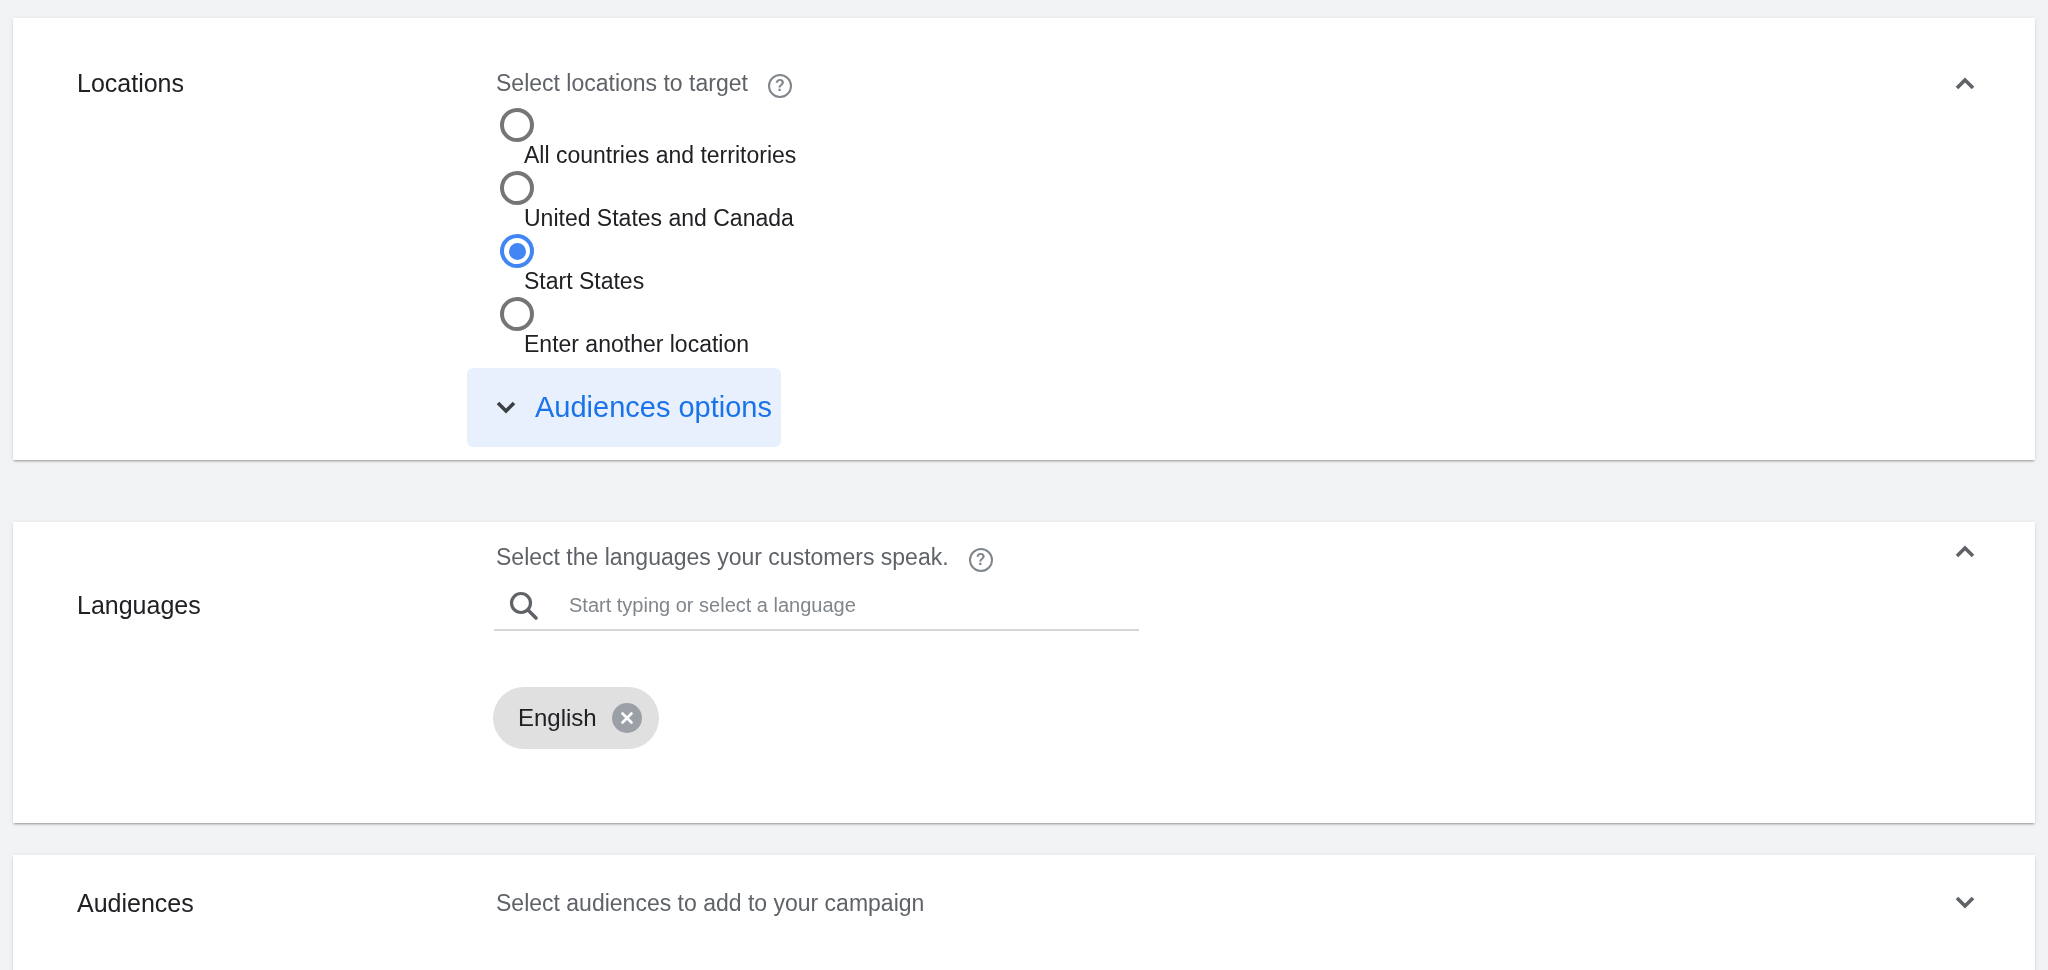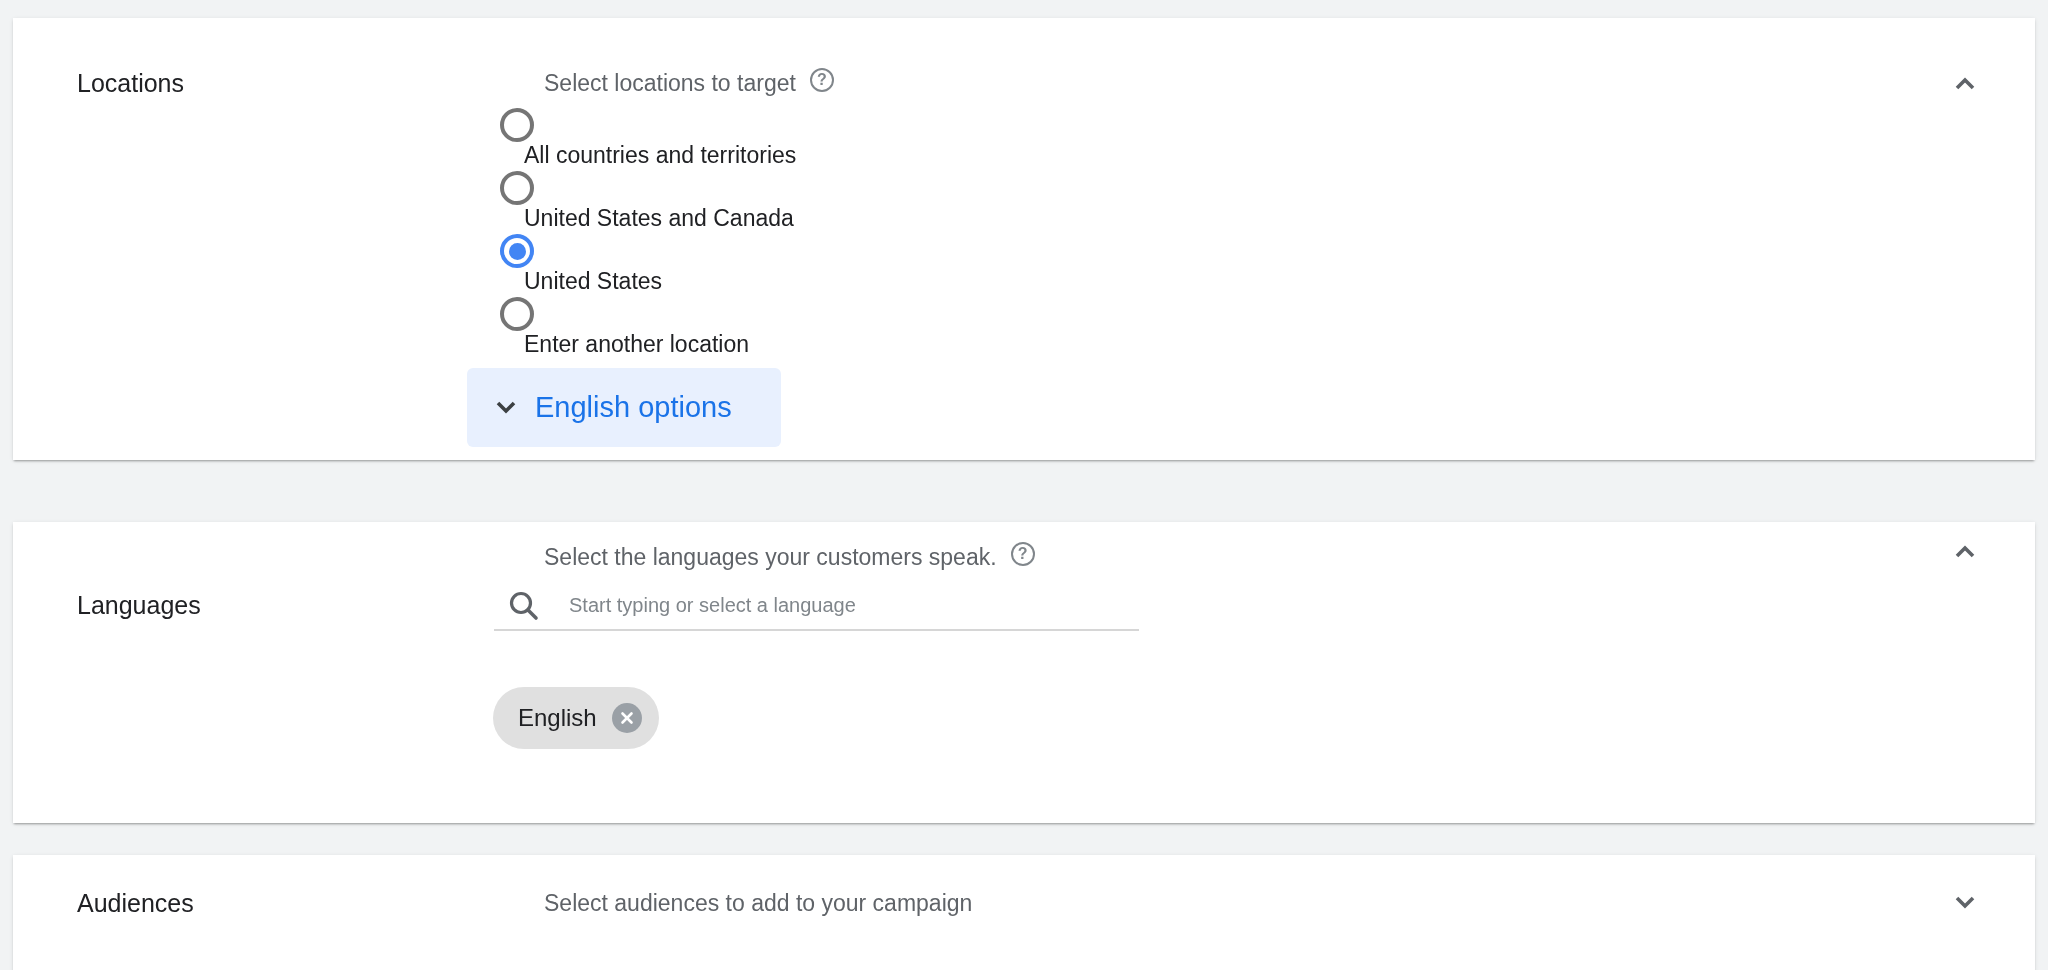--- a/index.html
+++ b/index.html
@@ -29,21 +29,21 @@
     line-height: 30px;
     color: #202124;
   }
   .card-locations .section-title { top: 50px; }
   .card-languages .section-title { top: 20px; margin-top: 48px; }
 
   .content { position: absolute; left: 483px; top: 0; }
   .card-locations .content { top: 50px; }
   .card-languages .content { top: 20px; }
 
-  .prompt-row { display: flex; align-items: flex-start; gap: 14px; height: 30px; margin-left: 48px; }
+  .prompt-row { display: flex; align-items: flex-end; gap: 20px; height: 30px; }
   .prompt {
     font-size: 23px;
     line-height: 30px;
     color: #5f6368;
   }
   .help-icon {
     width: 24px; height: 24px;
     border: 2px solid #80868b;
     border-radius: 50%;
     display: inline-flex; align-items: center; justify-content: center;
@@ -177,35 +177,35 @@
       <div class="radio-row">
         <span class="radio-circle"></span>
         <span class="radio-label">All countries and territories</span>
       </div>
       <div class="radio-row">
         <span class="radio-circle"></span>
         <span class="radio-label">United States and Canada</span>
       </div>
       <div class="radio-row selected">
         <span class="radio-circle"></span>
-        <span class="radio-label">United States</span>
+        <span class="radio-label">Start States</span>
       </div>
       <div class="radio-row">
         <span class="radio-circle"></span>
         <span class="radio-label">Enter another location</span>
       </div>
     </div>
 
     <button class="location-options-btn">
       <span>
         <svg width="28" height="28" viewBox="0 0 28 28" fill="none">
           <path d="M6 11 L14 19 L22 11" stroke="#3c4043" stroke-width="3.6" fill="none"></path>
         </svg>
       </span>
-      <span class="location-options-label">English options</span>
+      <span class="location-options-label">Audiences options</span>
     </button>
   </div>
 </section>
 
 <section class="card card-languages">
   <div class="section-title">Languages</div>
 
   <button class="collapse-btn">
     <span>
       <svg width="30" height="30" viewBox="0 0 30 30" fill="none">

